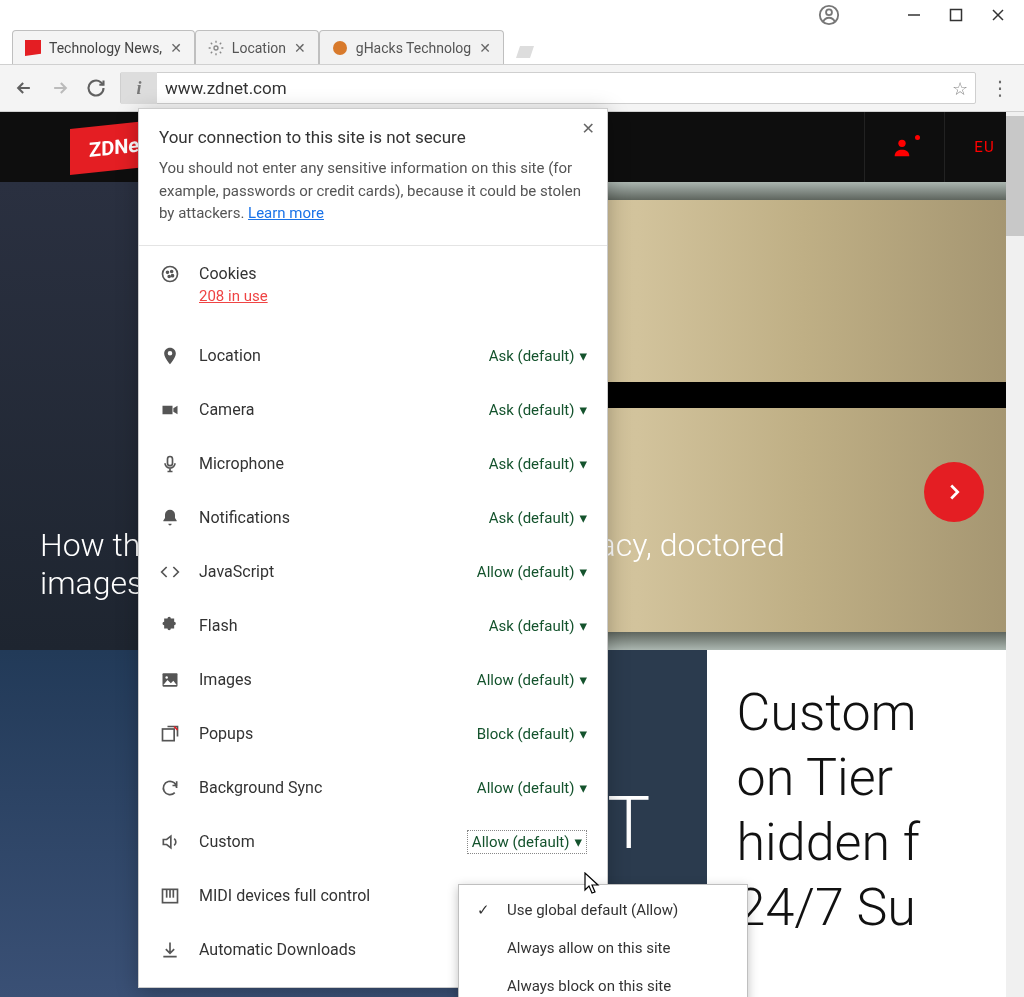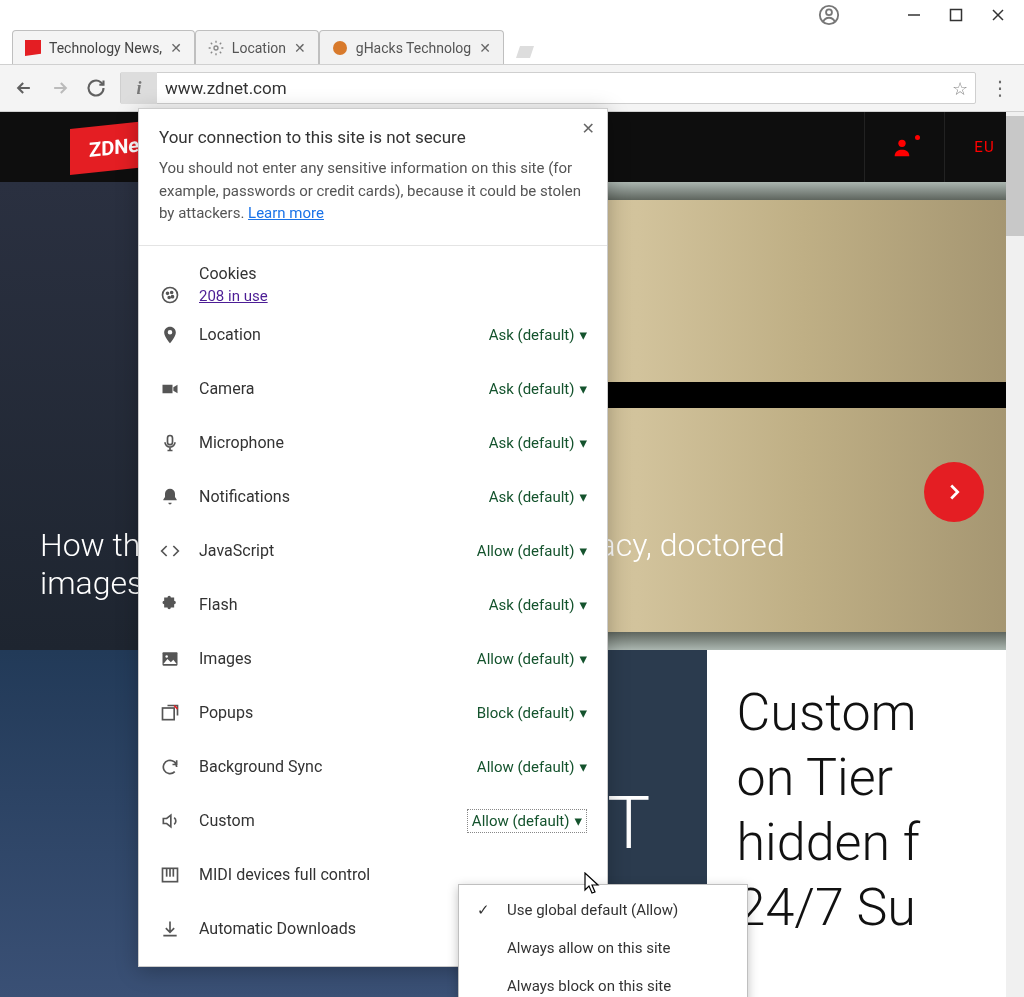--- a/index.html
+++ b/index.html
@@ -41,25 +41,25 @@
 .low-right{flex:1;padding:30px 10px 0 30px;color:#111;font-size:52px;line-height:1.25;font-weight:300;overflow:hidden}
 .popup{position:absolute;left:138px;top:108px;width:470px;background:#fff;border:1px solid #ccc;box-shadow:0 4px 20px rgba(0,0,0,.25);z-index:50;font-size:15px;color:#555}
 .popup-head{padding:18px 20px 20px 20px;position:relative}
 .popup-title{font-size:17px;color:#333;margin-bottom:10px}
 .popup-msg{line-height:1.5}
 .popup-msg a{color:#1a73e8;text-decoration:underline;cursor:pointer}
 .popup-close{position:absolute;top:10px;right:12px;color:#666;cursor:pointer;font-size:16px}
 .popup-sep{height:1px;background:#e4e4e4}
 .perm-section{padding:18px 20px 10px 20px}
 .perm-row{display:flex;align-items:center;height:54px;gap:18px}
-.perm-row.first{height:auto;align-items:flex-end;margin-bottom:3px}
+.perm-row.first{height:auto;align-items:flex-start;margin-bottom:24px}
 .perm-icon{width:22px;color:#555;flex:none;display:flex;align-items:center;justify-content:center}
 .perm-label{flex:1;color:#333;font-size:16px}
 .perm-value{color:#14532d;display:flex;align-items:center;gap:5px;cursor:pointer;font-size:15px}
-.cookies-link{color:#4c1d95;text-decoration:underline;cursor:pointer;font-size:15px;margin-top:4px;display:inline-block}
+.cookies-link{color:#ef4444;text-decoration:underline;cursor:pointer;font-size:15px;margin-top:4px;display:inline-block}
 .sound-value{border:1px dotted #888;padding:2px 4px}
 .dropdown{position:absolute;left:458px;top:884px;width:290px;background:#fff;border:1px solid #bfbfbf;box-shadow:0 3px 10px rgba(0,0,0,.25);z-index:60;padding:6px 0}
 .dd-item{height:38px;display:flex;align-items:center;gap:14px;padding:0 16px 0 18px;font-size:15px;color:#333;cursor:pointer}
 .dd-check{width:16px}
 .content-scroll{position:absolute;right:0;top:0;width:18px;height:100%;background:#f0f0f0}
 .scroll-thumb{width:18px;background:#c8c8c8;height:120px;margin-top:4px}
 .cursor{position:absolute;left:584px;top:872px;z-index:70;pointer-events:none}
 svg{display:block}
 </style>
 </head>

